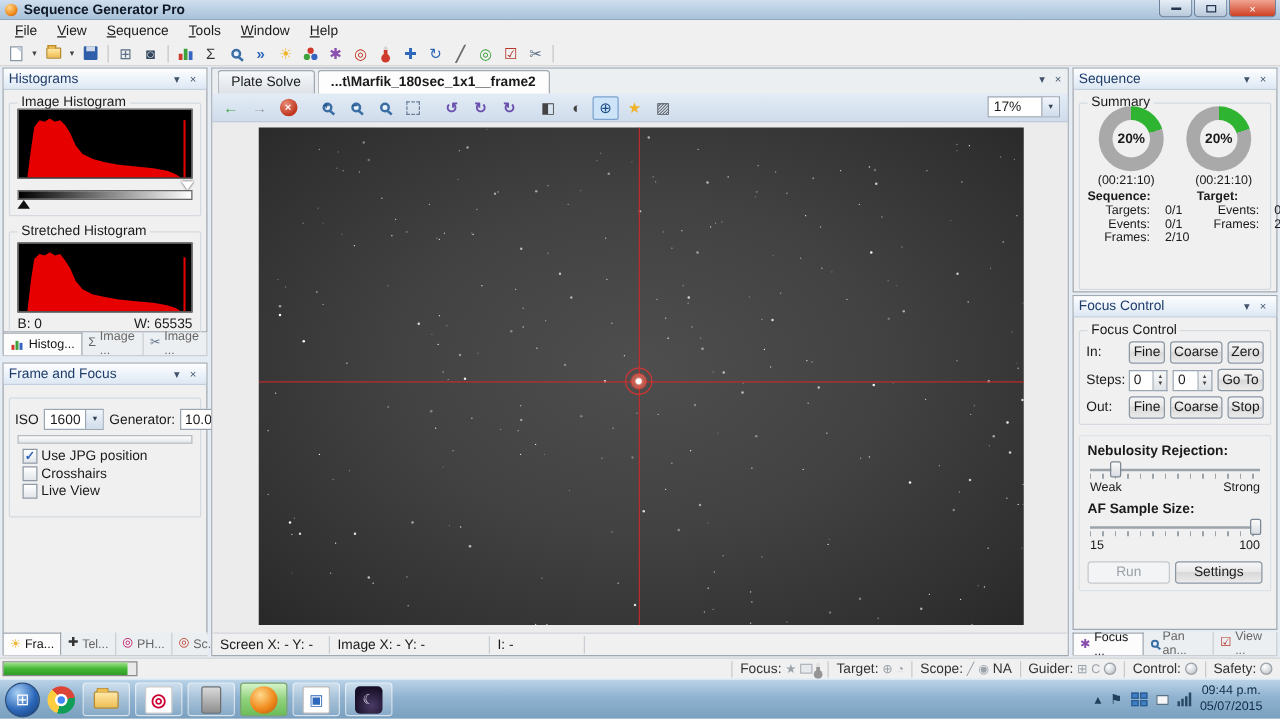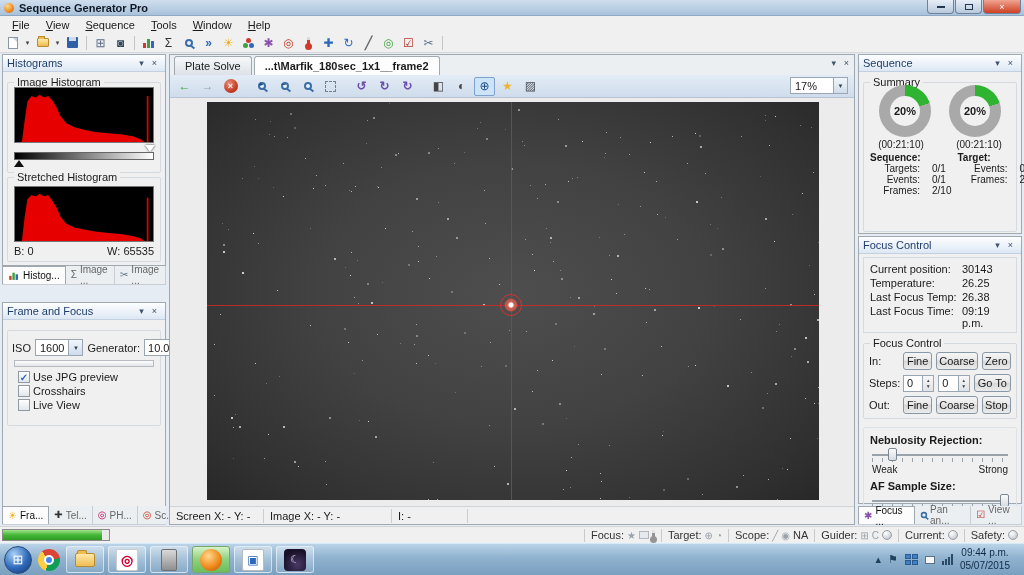--- a/index.html
+++ b/index.html
@@ -108,21 +108,21 @@
   .fcg .btn{flex:1;padding:1px 2px}
   .slider{position:relative;height:14px;margin:2px 8px}
   .slider .track{position:absolute;left:0;right:0;top:6px;height:2px;background:#9aa2aa}
   .slider .ticks{position:absolute;left:0;right:0;top:10px;height:4px;background:repeating-linear-gradient(90deg,#9aa2aa 0 1px,transparent 1px 10px)}
   .thumb{position:absolute;top:0;width:9px;height:13px;background:linear-gradient(#fafafa,#d8dde2);border:1px solid #7b8894;border-radius:2px}
   .mmrow{display:flex;justify-content:space-between;margin:0 8px;font-size:10px}
   .bold{font-weight:bold}
 
   
   #hist-panel{left:2px;top:54px;width:164px;height:212px}
-  #ff-panel{left:2px;top:302px;width:164px;height:218px}
+  #ff-panel{left:2px;top:290px;width:164px;height:218px}
   #ltabs1{left:2px;top:266px;width:164px}
   #ltabs2{left:2px;top:506px;width:164px}
   #rtabs{left:858px;top:506px;width:164px}
   .pbar-thin{height:7px;border:1px solid #b6bcc2;background:linear-gradient(#fdfdfd,#e3e6e9);margin:4px 6px}
 
   
   #viewer{position:absolute;left:169px;top:54px;width:686px;height:471px;background:#ececec;border:1px solid #a0a8b0}
   #vtabs{position:absolute;left:0;top:0;right:0;height:20px;background:#eceff2;display:flex;align-items:flex-end;padding-left:4px}
   .vtab{padding:2px 10px;height:19px;border:1px solid #a0a8b0;border-bottom:none;border-radius:3px 3px 0 0;background:linear-gradient(#f6f8fa,#dde2e8);margin-right:2px;display:flex;align-items:center}
   .vtab.active{background:#fdfdfd;font-weight:bold}
@@ -302,21 +302,21 @@
           <path fill="#e60000" d="M0,40 L5,40 L7,24 L9,10 L12,6 L15,7 L18,5 L21,7 L24,6 L27,9 L30,14 L33,21 L37,26 L43,29 L50,31 L58,32.5 L68,33.5 L78,34.5 L86,36 L91,38 L94,40 Z"></path>
           <rect fill="#e60000" x="95.5" y="6" width="1.2" height="34"></rect>
         </svg>
     </div>
     <div class="grad-wrap">
       <span class="tri-dn"></span>
       <div class="grad-bar"></div>
       <span class="tri-up"></span>
     </div>
   </div>
-  <div class="group" style="margin-top:4px;padding-bottom:2px">
+  <div class="group" style="margin-top:12px;padding-bottom:2px">
     <span class="glabel">Stretched Histogram</span>
     <div class="hist" style="margin-top:8px">
       <svg viewBox="0 0 100 40" preserveAspectRatio="none">
           <path fill="#e60000" d="M0,40 L5,40 L7,22 L9,9 L12,6 L15,7 L18,5 L21,7 L24,6 L27,10 L30,15 L33,22 L37,27 L43,30 L50,31.5 L58,33 L68,34 L78,35 L86,36.5 L91,38 L94,40 Z"></path>
           <rect fill="#e60000" x="95.5" y="8" width="1.2" height="32"></rect>
         </svg>
     </div>
     <div class="row" style="justify-content:space-between;padding:1px 6px 2px 6px">
       <span>B: 0</span>
       <span>W: 65535</span>
@@ -365,21 +365,21 @@
             <i>▼</i>
           </span>
       </span>
       <span>s</span>
     </div>
     <div class="pbar-thin"></div>
     <div class="row" style="align-items:flex-start;padding:0 4px">
       <span style="display:flex;flex-direction:column;gap:2px;padding-left:6px">
         <span class="row" style="gap:3px">
             <span class="cb">✓</span>
-            <span>Use JPG preview</span>
+            <span>Use JPG position</span>
           </span>
         <span class="row" style="gap:3px">
             <span class="cb"></span>
             <span>Crosshairs</span>
           </span>
         <span class="row" style="gap:3px">
             <span class="cb"></span>
             <span>Live View</span>
           </span>
       </span>
@@ -807,30 +807,20 @@
   </div>
 </div>
 
 <div class="panel" id="focus-panel">
   <div class="phead">
     <span>Focus Control</span>
       <span class="sp"></span>
     <span class="hbtn">▾</span>
     <span class="hbtn">×</span>
   </div>
-  <div class="inf">
-    <span>Current position:</span>
-      <span>30143</span>
-    <span>Temperature:</span>
-      <span>26.25</span>
-    <span>Last Focus Temp:</span>
-      <span>26.38</span>
-    <span>Last Focus Time:</span>
-      <span>09:19 p.m.</span>
-  </div>
   <div class="group fcg" style="margin-top:10px">
     <span class="glabel">Focus Control</span>
     <div class="frow" style="margin-top:8px">
       <span class="lb">In:</span>
       <span class="btn">Fine</span>
       <span class="btn">Coarse</span>
       <span class="btn">Zero</span>
     </div>
     <div class="frow">
       <span class="lb">Steps:</span>
@@ -922,21 +912,21 @@
       <i class="gico">◉</i>
       <span>NA</span>
     </span>
     <span class="sbseg">
       <span>Guider:</span>
       <i class="gico">⊞</i>
       <i class="gico">C</i>
       <i class="led"></i>
     </span>
     <span class="sbseg">
-      <span>Current:</span>
+      <span>Control:</span>
       <i class="led"></i>
     </span>
     <span class="sbseg">
       <span>Safety:</span>
       <i class="led"></i>
     </span>
   </div>
 </div>
 
 <div id="taskbar">

